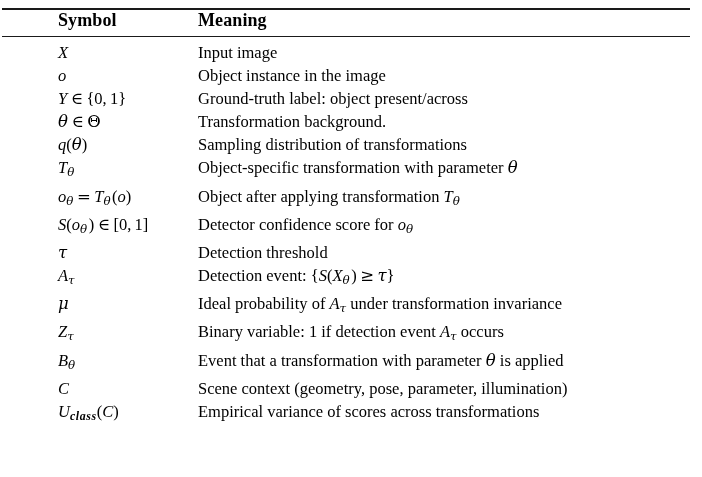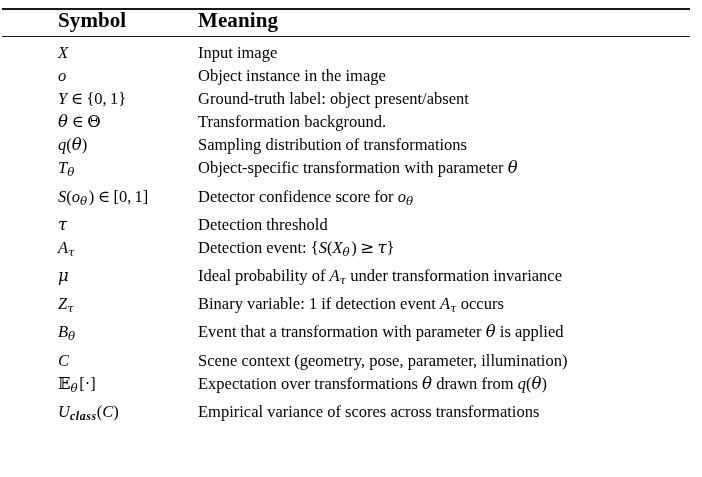--- a/index.html
+++ b/index.html
@@ -45,21 +45,21 @@
     height: 0;
     border: 0;
     border-top: 1.1px solid #1a1a1a;
     margin: 0;
     padding: 0;
     width: 688px;
   }
 
   thead th {
     font-weight: bold;
-    font-size: 21px;
+    font-size: 18px;
     text-align: left;
     padding: 0 0 6px 0;
     line-height: 20px;
     vertical-align: bottom;
     letter-spacing: 0.1px;
   }
   thead th.h-symbol { padding-left: 56px; }
   thead th.h-meaning { padding-left: 0px; margin-left: 15px; }
 
   tbody td {
@@ -156,38 +156,42 @@
         <td class="c-meaning">Input image</td>
       </tr>
 
       <tr>
         <td class="c-symbol"><span class="mi">o</span></td>
         <td class="c-meaning">Object instance in the image</td>
       </tr>
 
       <tr>
         <td class="c-symbol"><span class="mi">Y</span><span class="mop">∈</span><span class="mdelim">{</span><span class="mn">0</span><span class="mdelim">, </span><span class="mn">1</span><span class="mdelim">}</span></td>
-        <td class="c-meaning">Ground-truth label: object present/absent</td>
+        <td class="c-meaning">Ground-truth label: object present/across</td>
       </tr>
 
       <tr>
         <td class="c-symbol"><span class="mgk">θ</span><span class="mop">∈</span><span class="mgk-up">Θ</span></td>
         <td class="c-meaning">Transformation background.</td>
       </tr>
 
       <tr>
         <td class="c-symbol"><span class="mi">q</span><span class="mdelim">(</span><span class="mgk">θ</span><span class="mdelim">)</span></td>
         <td class="c-meaning">Sampling distribution of transformations</td>
       </tr>
 
       <tr>
         <td class="c-symbol"><span class="mi">T</span><span class="sub">θ</span></td>
         <td class="c-meaning">Object-specific transformation with parameter <span class="mgk">θ</span></td>
       </tr>
 
+      <tr>
+        <td class="c-symbol"><span class="mi">o</span><span class="sub">θ</span><span class="mop">=</span><span class="mi">T</span><span class="sub">θ</span><span class="sp-thin"></span><span class="mdelim">(</span><span class="mi">o</span><span class="mdelim">)</span></td>
+        <td class="c-meaning">Object after applying transformation <span class="mi">T</span><span class="sub">θ</span></td>
+      </tr>
 
       <tr>
         <td class="c-symbol"><span class="mi">S</span><span class="mdelim">(</span><span class="mi">o</span><span class="sub">θ</span><span class="sp-thin"></span><span class="mdelim">)</span><span class="mop">∈</span><span class="mdelim">[</span><span class="mn">0</span><span class="mdelim">, </span><span class="mn">1</span><span class="mdelim">]</span></td>
         <td class="c-meaning">Detector confidence score for <span class="mi">o</span><span class="sub">θ</span></td>
       </tr>
 
       <tr>
         <td class="c-symbol"><span class="mgk">τ</span></td>
         <td class="c-meaning">Detection threshold</td>
       </tr>
@@ -210,24 +214,20 @@
       <tr>
         <td class="c-symbol"><span class="mi">B</span><span class="sub">θ</span></td>
         <td class="c-meaning">Event that a transformation with parameter <span class="mgk">θ</span> is applied</td>
       </tr>
 
       <tr>
         <td class="c-symbol"><span class="mi">C</span></td>
         <td class="c-meaning">Scene context (geometry, pose, parameter, illumination)</td>
       </tr>
 
-      <tr>
-        <td class="c-symbol"><span class="bbb">𝔼</span><span class="sub">θ</span><span class="sp-thin"></span><span class="mdelim">[</span><span class="mn">·</span><span class="mdelim">]</span></td>
-        <td class="c-meaning">Expectation over transformations <span class="mgk">θ</span> drawn from <span class="mi">q</span><span class="mdelim">(</span><span class="mgk">θ</span><span class="mdelim">)</span></td>
-      </tr>
 
 
       <tr>
         <td class="c-symbol"><span class="mi">U</span><span class="sub-it">class</span><span class="mdelim">(</span><span class="mi">C</span><span class="mdelim">)</span></td>
         <td class="c-meaning">Empirical variance of scores across transformations</td>
       </tr>
 
     </tbody>
   </table>
 

